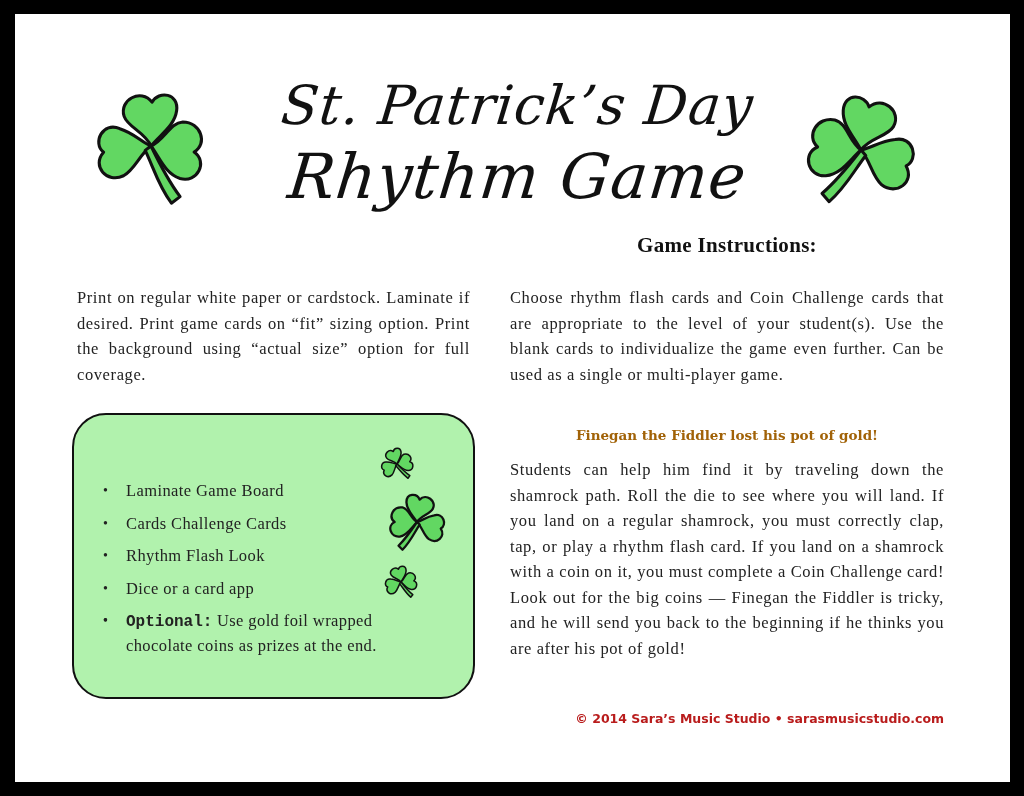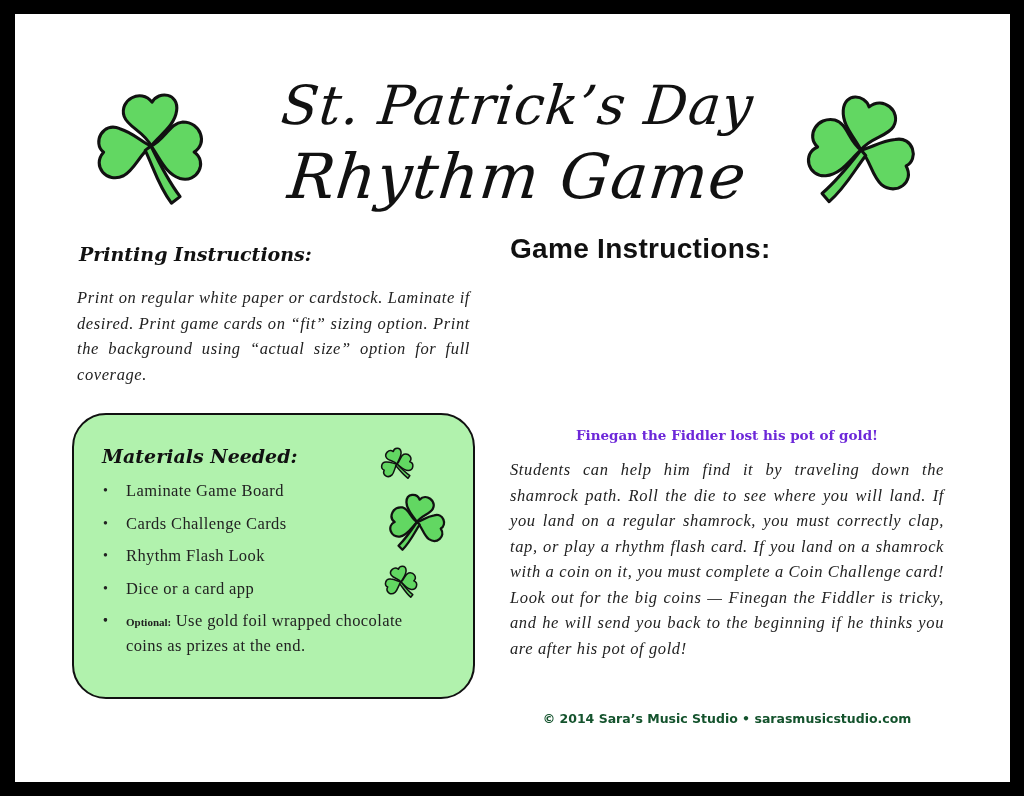--- a/index.html
+++ b/index.html
@@ -33,43 +33,42 @@
     .shamrock svg { display: block; }
 
     .h-print {
       left: 64px; top: 229px;
       font-family: "DejaVu Serif", serif;
       font-weight: bold; font-style: italic;
       font-size: 19px; color: #111;
     }
     .h-game {
       left: 495px; width: 434px; top: 219px;
-      text-align: left;
-      font-family: Liberation Sans, sans-serif;
+      text-align: center;
+      font-family: Liberation Serif, serif;
       font-weight: bold;
-      font-size: 28px; color: #111;
+      font-size: 21px; color: #111;
       letter-spacing: 0.3px;
     }
     .para {
       font-family: "Liberation Serif", serif;
       font-size: 16.5px;
       line-height: 25.5px;
       color: #222;
       text-align: justify;
       text-align-last: left;
       letter-spacing: 0.6px;
-      font-style: italic;
     }
     .p-print { left: 62px; top: 271px; width: 393px; }
     .p-game1 { left: 495px; top: 271px; width: 434px; }
     .h-finegan {
       left: 495px; width: 434px; top: 413px;
       text-align: center;
       font-family: "DejaVu Serif", serif;
-      font-weight: bold; font-size: 13.5px; color: #6d28d9;
+      font-weight: bold; font-size: 13.5px; color: #a16207;
     }
     .p-game2 { left: 495px; top: 443px; width: 434px; }
 
     .materials {
       position: absolute;
       left: 57px; top: 399px;
       width: 399px; height: 282px;
       background: #b1f2ad;
       border: 2.5px solid #111;
       border-radius: 34px;
@@ -95,29 +94,29 @@
       font-size: 16.5px;
       line-height: 24px;
       color: #222;
       margin-bottom: 8.5px;
       letter-spacing: 0.4px;
     }
     .m-list li .bullet {
       position: absolute; left: 2px; top: 0;
       font-size: 14px;
     }
-    .m-list li b { font-weight: bold; font-family: Liberation Serif, serif; font-size: 11px; letter-spacing: 0; }
+    .m-list li b { font-weight: bold; font-family: Liberation Mono, monospace; font-size: 16px; letter-spacing: 0; }
 
     .footer {
       left: 495px; width: 434px; top: 697px;
-      text-align: center;
+      text-align: right;
       font-family: "DejaVu Sans", sans-serif;
       font-weight: bold;
       font-size: 12.5px;
-      color: #14532d;
+      color: #b91c1c;
     }
   </style>
 </head>
 <body>
 
 <svg width="0" height="0" style="position:absolute">
   <defs>
     <g id="shamrock-shape">
 
       <path d="M50 50
@@ -156,25 +155,23 @@
     <svg width="128" height="132" viewBox="0 0 100 100">
       <g transform="translate(100 0) scale(-1 1) rotate(-4 50 50)" fill="#62d762" stroke="#111" stroke-width="2.4" stroke-linejoin="round">
         <use href="#shamrock-shape"></use>
       </g>
     </svg>
   </div>
 
   <div class="title line1">St. Patrick’s Day</div>
   <div class="title line2">Rhythm Game</div>
 
-  <div class="abs h-print">Printing Instructions:</div>
   <div class="abs para p-print">Print on regular white paper or cardstock. Laminate if desired. Print game cards on “fit” sizing option. Print the background using “actual size” option for full coverage.</div>
 
   <div class="materials">
-    <div class="m-title">Materials Needed:</div>
     <ul class="m-list">
       <li><span class="bullet">•</span><span>Laminate Game Board</span></li>
       <li><span class="bullet">•</span><span>Cards Challenge Cards</span></li>
       <li><span class="bullet">•</span><span>Rhythm Flash Look</span></li>
       <li><span class="bullet">•</span><span>Dice or a card app</span></li>
       <li><span class="bullet">•</span></li>
       <li><span class="bullet">•</span><b>Optional:</b><span> Use gold foil wrapped chocolate coins as prizes at the end.</span></li>
     </ul>
 
     <div class="abs shamrock" style="left:304px; top:30px;">
@@ -194,17 +191,18 @@
     <div class="abs shamrock" style="left:308px; top:148px;">
       <svg width="38" height="38" viewBox="0 0 100 100">
         <g transform="rotate(-5 50 50)" fill="#62d762" stroke="#111" stroke-width="4" stroke-linejoin="round">
           <use href="#shamrock-shape"></use>
         </g>
       </svg>
     </div>
   </div>
 
   <div class="abs h-game">Game Instructions:</div>
+  <div class="abs para p-game1">Choose rhythm flash cards and Coin Challenge cards that are appropriate to the level of your student(s). Use the blank cards to individualize the game even further. Can be used as a single or multi-player game.</div>
   <div class="abs h-finegan">Finegan the Fiddler lost his pot of gold!</div>
   <div class="abs para p-game2">Students can help him find it by traveling down the shamrock path. Roll the die to see where you will land. If you land on a regular shamrock, you must correctly clap, tap, or play a rhythm flash card. If you land on a shamrock with a coin on it, you must complete a Coin Challenge card! Look out for the big coins — Finegan the Fiddler is tricky, and he will send you back to the beginning if he thinks you are after his pot of gold!</div>
 
   <div class="abs footer">© 2014  Sara’s Music Studio  •  sarasmusicstudio.com</div>
 </div>
 
 </body></html>

